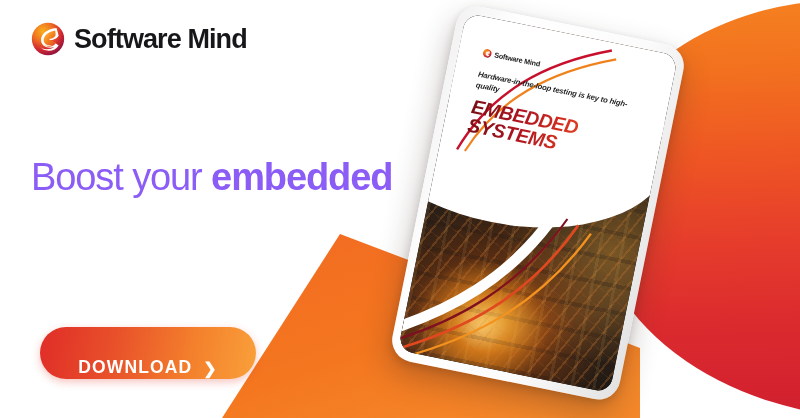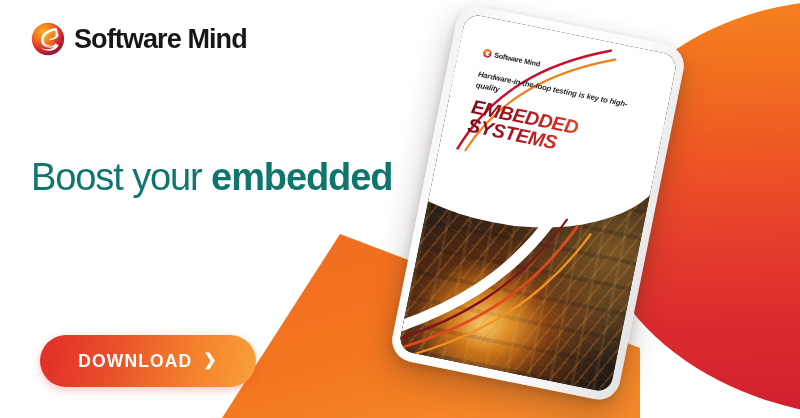--- a/index.html
+++ b/index.html
@@ -224,21 +224,21 @@
     letter-spacing: -0.9px;
   }
 
   .headline {
     position: absolute;
     left: 31px;
     top: 155px;
     width: 400px;
     font-size: 38px;
     line-height: 1.17;
-    color: #0f766e;
+    color: #8b5cf6;
     letter-spacing: -1.1px;
     font-weight: 400;
     z-index: 6;
   }
   .headline b { font-weight: 700; }
 
   .download-btn {
     position: absolute;
     left: 40px;
     top: 327px;
@@ -246,27 +246,26 @@
     height: 52px;
     border: none;
     border-radius: 26px;
     background: linear-gradient(100deg, #E02D28 0%, #E8502A 34%, #F4802C 70%, #F9A03A 100%);
     color: #ffffff;
     font-size: 17.5px;
     font-weight: 700;
     letter-spacing: 1.1px;
     font-family: "Liberation Sans", sans-serif;
     display: flex;
-    align-items: center;
+    align-items: flex-end;
     justify-content: center;
     gap: 11px;
     cursor: pointer;
     box-shadow: 0 3px 9px rgba(224,60,40,0.30);
     z-index: 6;
-    margin-top: 8px;
   }
   .download-btn .chev {
     font-size: 16px;
     font-weight: 700;
     line-height: 1;
     transform: translateY(-1px);
   }
 </style>
 </head>
 <body>

